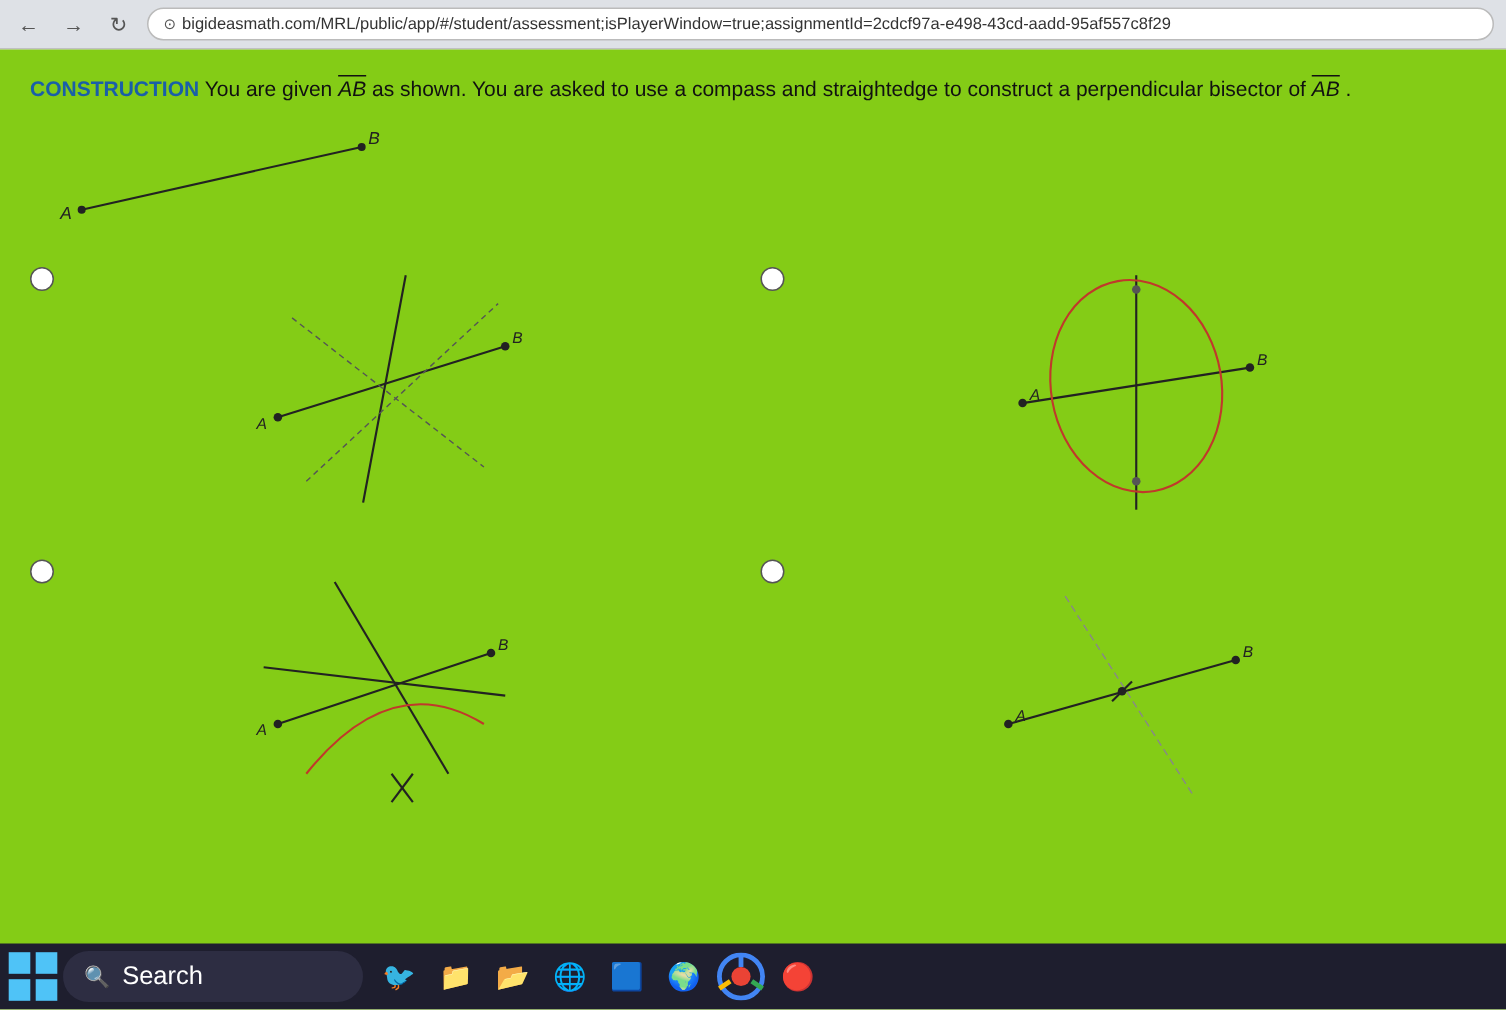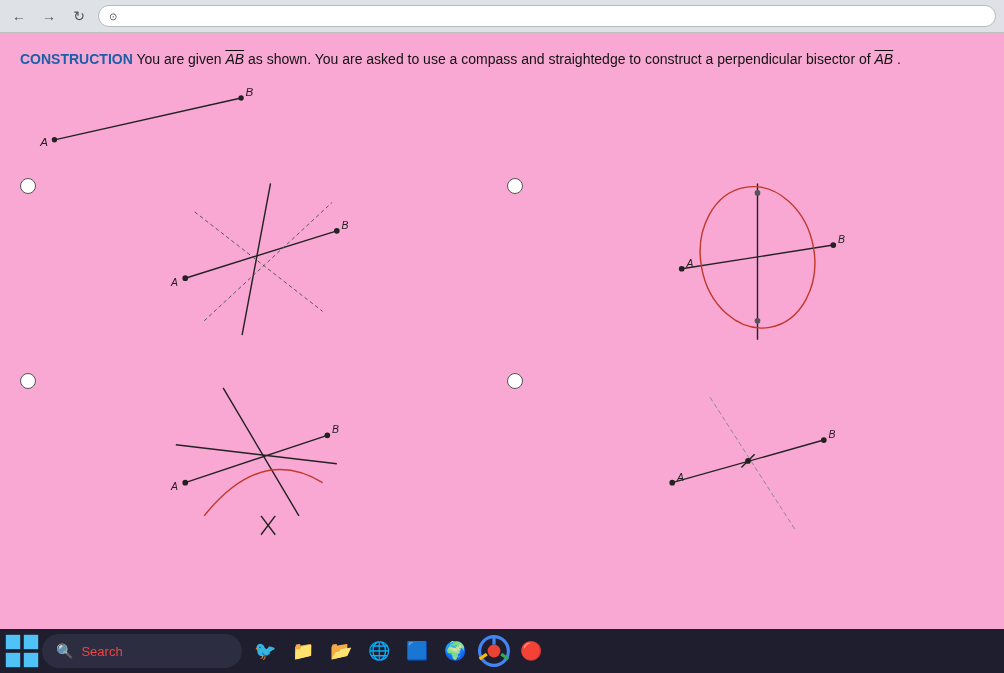--- a/index.html
+++ b/index.html
@@ -50,21 +50,21 @@
       display: flex;
       align-items: center;
       padding: 0 10px;
       font-size: 11px;
       color: #333;
       border: 1px solid #bbb;
     }
 
     
     .content-area {
-      background: #f9a8d4;
+      background: #84cc16;
       padding: 16px 20px;
       height: calc(673px - 32px - 44px);
       overflow: hidden;
     }
 
     .question-header {
       font-size: 14px;
       line-height: 1.5;
       margin-bottom: 12px;
       color: #111;
@@ -157,22 +157,22 @@
       background: #2d2d42;
       border-radius: 18px;
       padding: 0 14px;
       height: 34px;
       width: 200px;
       gap: 8px;
       cursor: pointer;
     }
 
     .search-bar-text {
-      color: #ef4444;
-      font-size: 13px;
+      color: #ffffff;
+      font-size: 17px;
     }
 
     .taskbar-icons {
       display: flex;
       align-items: center;
       gap: 6px;
       margin-left: 6px;
     }
 
     .taskbar-icon {
@@ -194,20 +194,21 @@
 </head>
 <body>
 
 <div class="browser-chrome">
   <div class="address-bar-row">
     <button class="nav-btn">←</button>
     <button class="nav-btn">→</button>
     <button class="nav-btn">↻</button>
     <div class="address-bar">
       <span style="font-size:10px;color:#555;margin-right:4px;">⊙</span>
+      <span>bigideasmath.com/MRL/public/app/#/student/assessment;isPlayerWindow=true;assignmentId=2cdcf97a-e498-43cd-aadd-95af557c8f29</span>
     </div>
   </div>
 </div>
 
 <div class="content-area">
 
   <div class="question-header">
     <span class="construction-label">CONSTRUCTION</span><span> You are given </span><span class="overline">AB</span><span> as shown. You are asked to use a compass and straightedge to construct a perpendicular bisector of </span><span class="overline">AB</span><span> .</span>
   </div>
 

